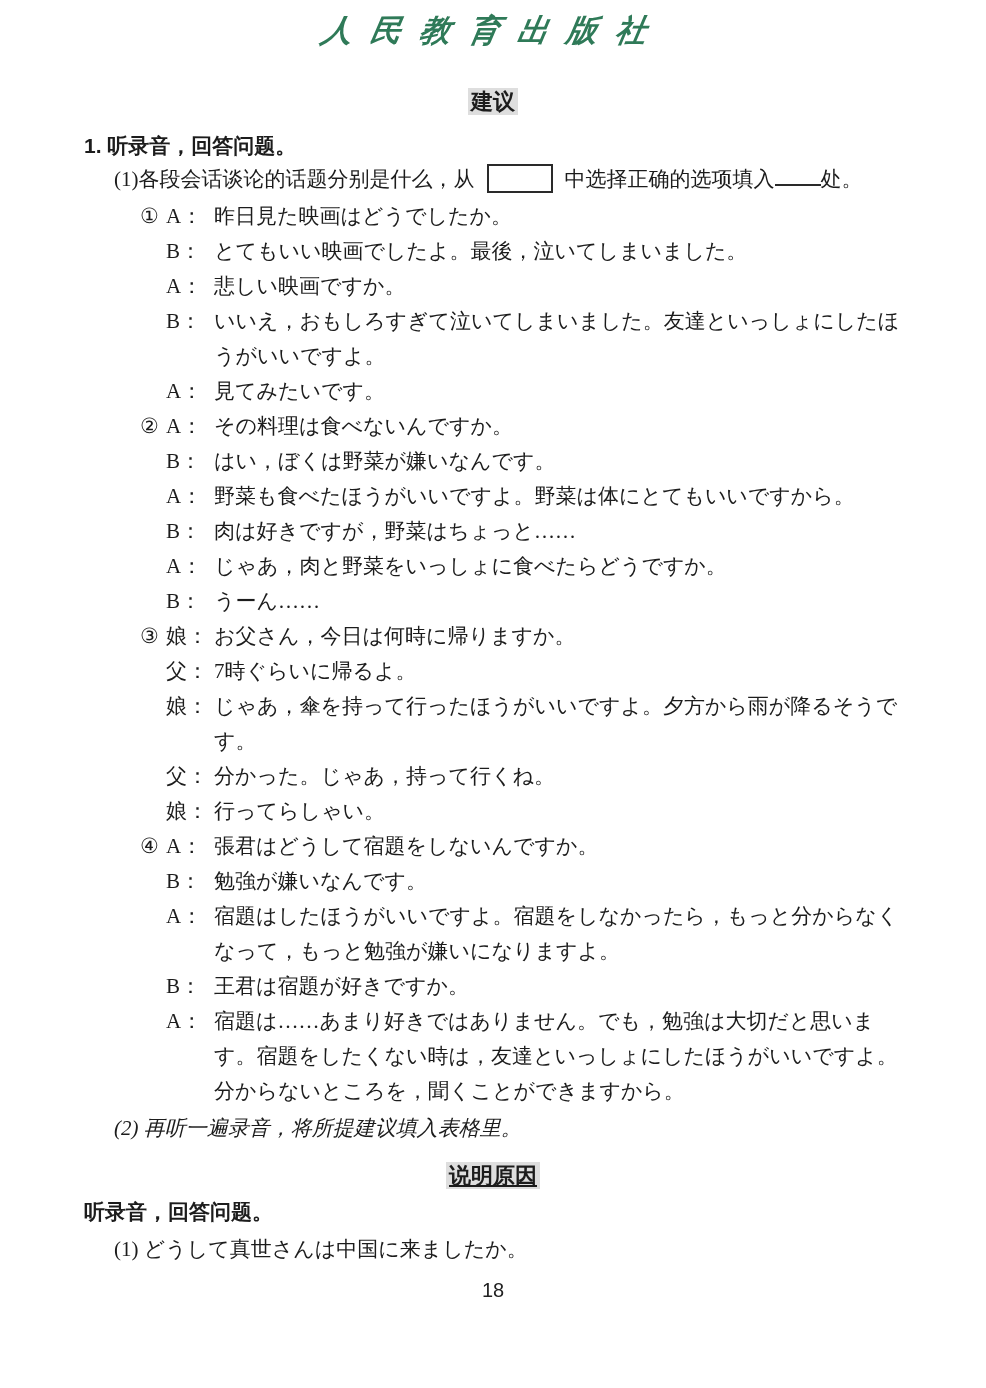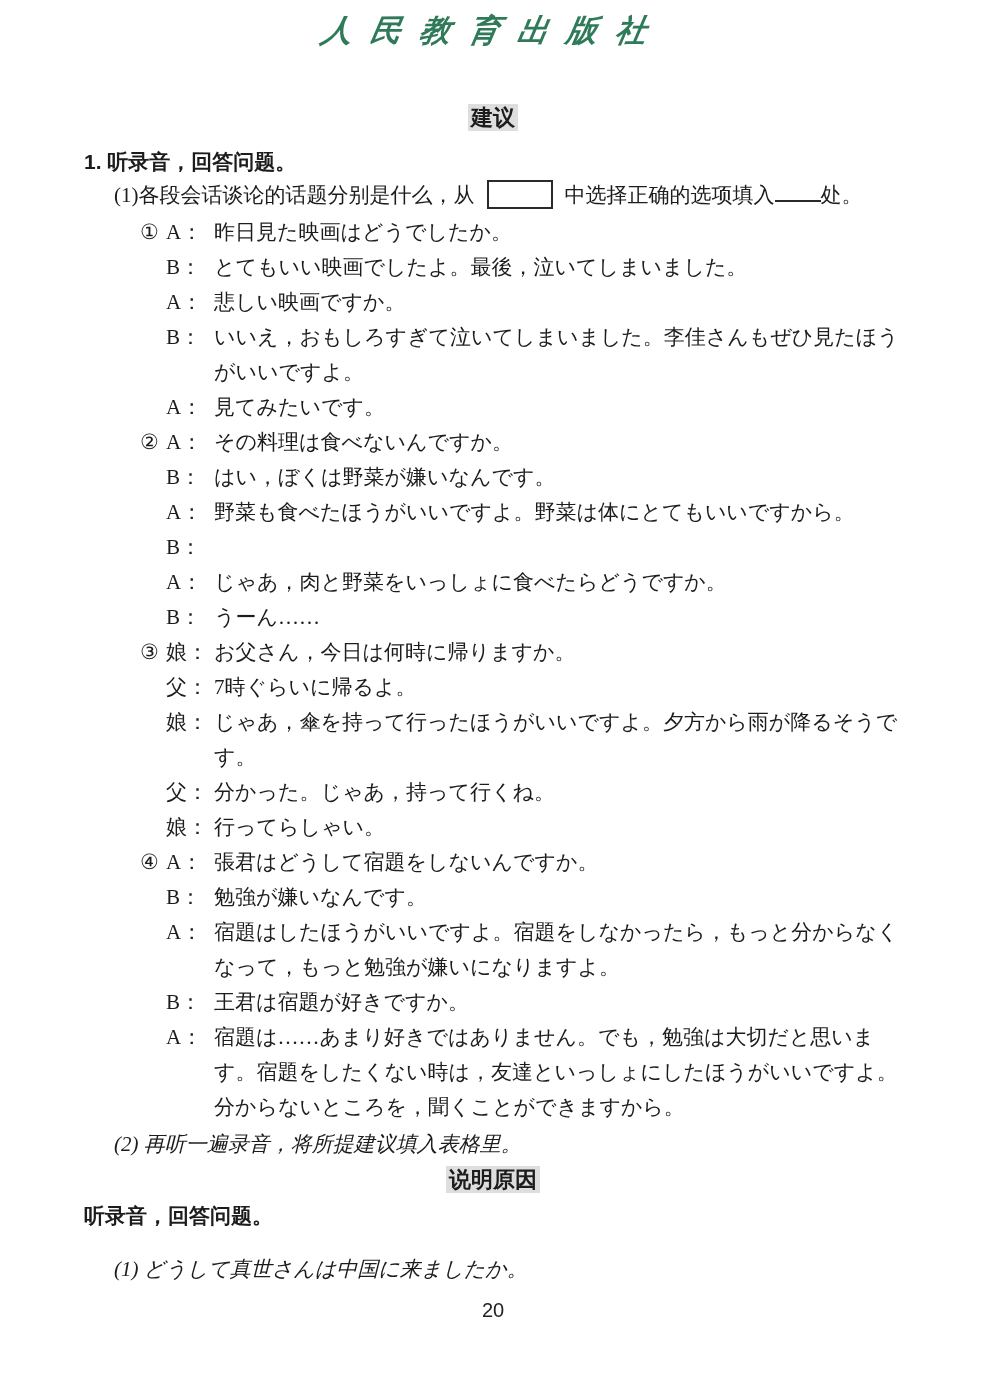--- a/index.html
+++ b/index.html
@@ -10,21 +10,21 @@
   .logo {
     text-align:center; padding-top:8px; line-height:44px;
     color:#2f7a58; font-style:italic; font-size:31px; letter-spacing:18px;
     font-family:"DejaVu Serif",serif; font-weight:bold;
   }
   .logo .skew { display:inline-block; transform:skewX(-10deg); }
   .lesson-title {
     margin-top:60px; text-align:center; font-size:23px; font-weight:bold;
     font-family:"Liberation Sans","DejaVu Sans",sans-serif; line-height:30px;
   }
-  .sec-head { margin-top:52px; text-align:center; font-size:22px; line-height:28px; font-weight:600; }
+  .sec-head { margin-top:36px; text-align:center; font-size:22px; line-height:28px; font-weight:600; }
   .sec-head .hl { background:#dedede; padding:1px 3px; }
   .task {
     margin:14px 0 0 84px; font-size:21px; font-weight:bold; line-height:32px;
     font-family:"Liberation Sans","DejaVu Sans",sans-serif;
   }
   .qline { margin-left:114px; font-size:21px; line-height:35px; }
   .q1 { }
   .q2 { margin-top:2px;font-style:italic; }
   .box-blank {
     display:inline-block; width:62px; height:25px; border:2px solid #2a2a2a;
@@ -76,21 +76,21 @@
       <span class="dia-text">とてもいい映画でしたよ。最後，泣いてしまいました。</span>
     </div>
     <div class="dia-line">
       <span class="dia-marker"></span>
       <span class="dia-speaker">A：</span>
       <span class="dia-text">悲しい映画ですか。</span>
     </div>
     <div class="dia-line">
       <span class="dia-marker"></span>
       <span class="dia-speaker">B：</span>
-      <span class="dia-text">いいえ，おもしろすぎて泣いてしまいました。李佳さんもぜひ見たほうがいいですよ。</span>
+      <span class="dia-text">いいえ，おもしろすぎて泣いてしまいました。友達といっしょにしたほうがいいですよ。</span>
     </div>
     <div class="dia-line">
       <span class="dia-marker"></span>
       <span class="dia-speaker">A：</span>
       <span class="dia-text">見てみたいです。</span>
     </div>
 
     <div class="dia-line">
       <span class="dia-marker">②</span>
       <span class="dia-speaker">A：</span>
@@ -102,20 +102,21 @@
       <span class="dia-text">はい，ぼくは野菜が嫌いなんです。</span>
     </div>
     <div class="dia-line">
       <span class="dia-marker"></span>
       <span class="dia-speaker">A：</span>
       <span class="dia-text">野菜も食べたほうがいいですよ。野菜は体にとてもいいですから。</span>
     </div>
     <div class="dia-line">
       <span class="dia-marker"></span>
       <span class="dia-speaker">B：</span>
+      <span class="dia-text">肉は好きですが，野菜はちょっと……</span>
     </div>
     <div class="dia-line">
       <span class="dia-marker"></span>
       <span class="dia-speaker">A：</span>
       <span class="dia-text">じゃあ，肉と野菜をいっしょに食べたらどうですか。</span>
     </div>
     <div class="dia-line">
       <span class="dia-marker"></span>
       <span class="dia-speaker">B：</span>
       <span class="dia-text">うーん……</span>
@@ -170,23 +171,23 @@
     <div class="dia-line">
       <span class="dia-marker"></span>
       <span class="dia-speaker">A：</span>
       <span class="dia-text">宿題は……あまり好きではありません。でも，勉強は大切だと思います。宿題をしたくない時は，友達といっしょにしたほうがいいですよ。分からないところを，聞くことができますから。</span>
     </div>
 
   </div>
 
   <div class="qline q2">(2) 再听一遍录音，将所提建议填入表格里。</div>
 
-  <div class="sec-head" style="margin-top:4px;">
+  <div class="sec-head" style="margin-top:16px;text-decoration:underline;">
     <span class="hl">说明原因</span>
   </div>
 
   <div class="task" style="margin-top:6px;">听录音，回答问题。</div>
 
-  <div class="qline q1" style="margin-top:20px;font-style:italic;">(1) どうして真世さんは中国に来ましたか。</div>
+  <div class="qline q1" style="margin-top:4px;">(1) どうして真世さんは中国に来ましたか。</div>
 
-  <div class="page-number">20</div>
+  <div class="page-number">18</div>
 
 </div>
 
 </body></html>

